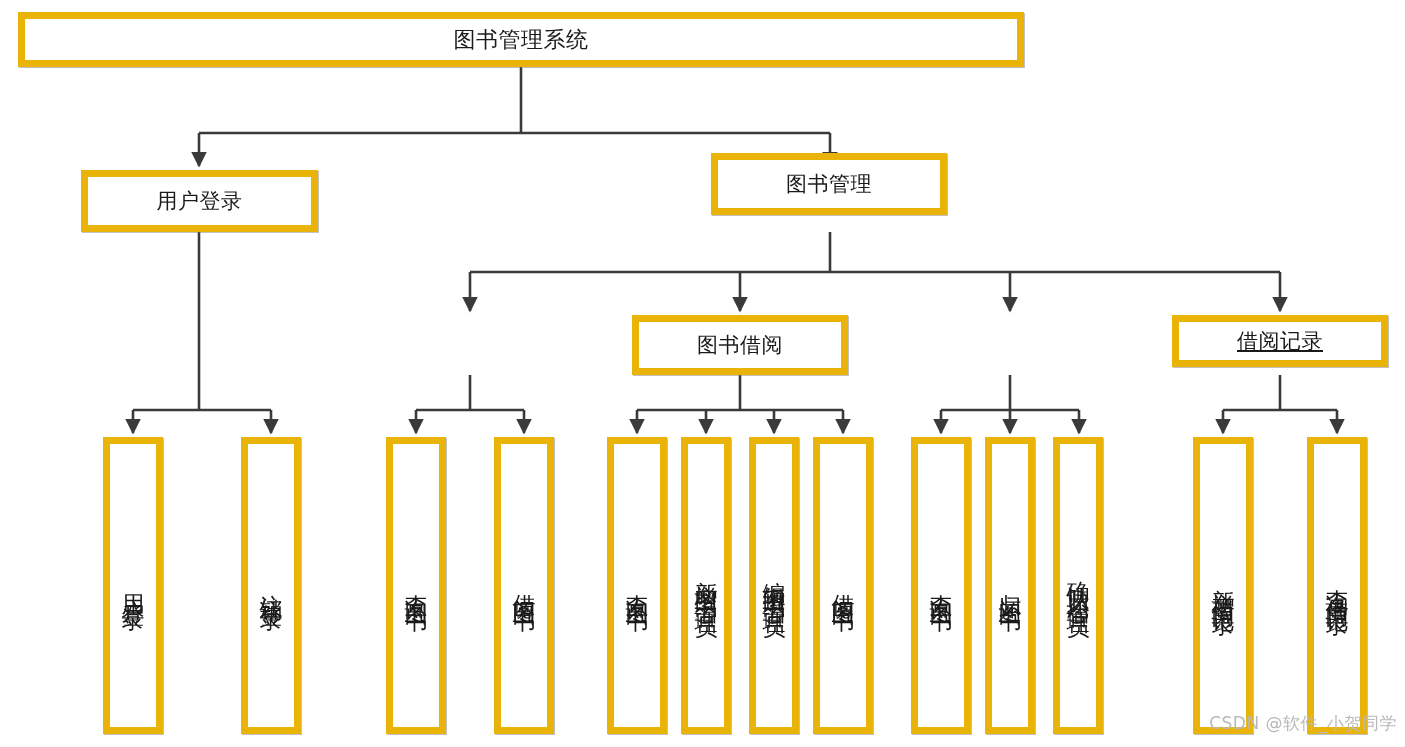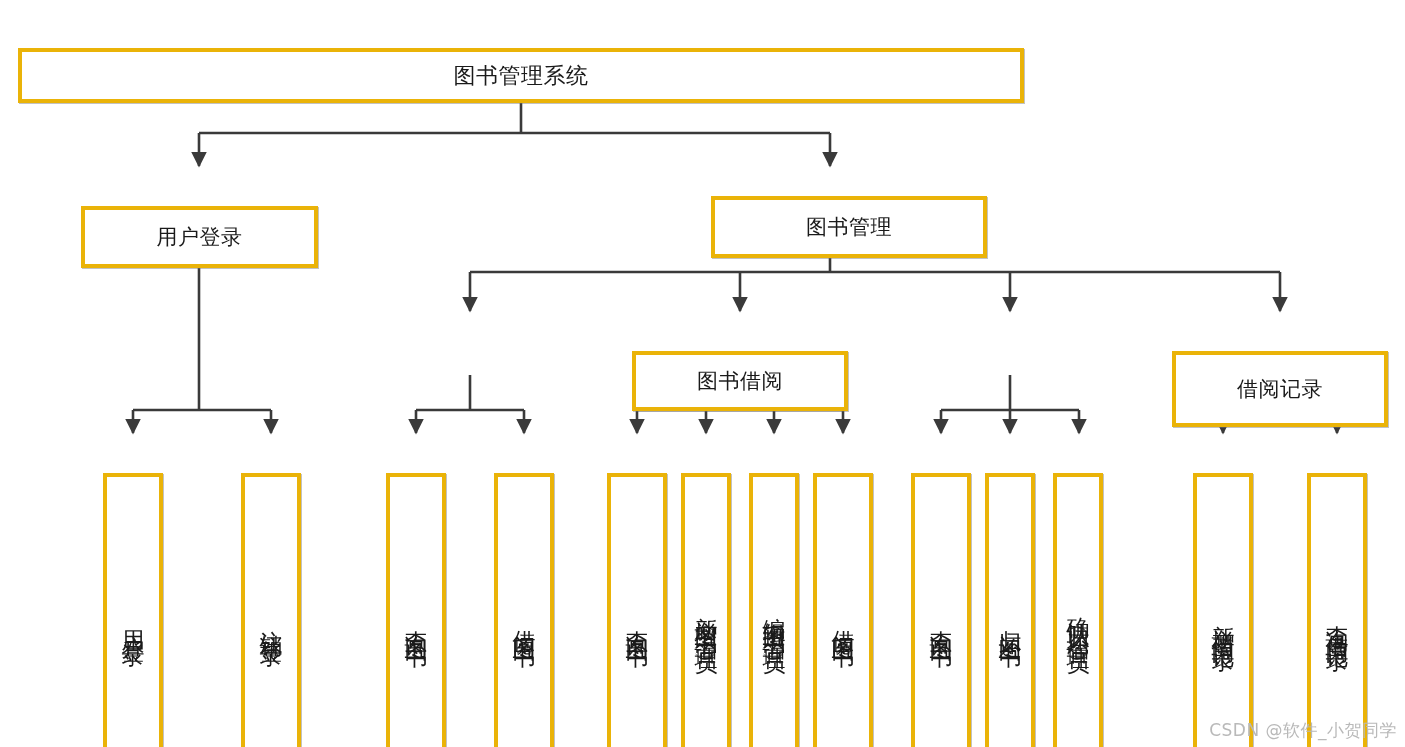--- a/index.html
+++ b/index.html
@@ -19,27 +19,26 @@
     position:absolute;
     left:0;top:0;
     width:1405px;height:747px;
     pointer-events:none;
   }
   
   .node{
     position:absolute;
     box-sizing:border-box;
     background:#ffffff;
-    border:4px solid #eab308;
+    border:7px solid #eab308;
     display:flex;
     align-items:center;
     justify-content:center;
     color:#1a1a1a;
     box-shadow:1px 1px 0 rgba(120,120,120,.45);
-    margin-top:36px;
   }
   .node .label{
     line-height:1.15;
     white-space:nowrap;
   }
   
   .node.h .label{
     font-size:21px;
     letter-spacing:.5px;
   }
@@ -55,21 +54,21 @@
     text-orientation:upright;
     font-size:23px;
     letter-spacing:5px;
     line-height:1;
     white-space:nowrap;
   }
   
   #watermark{
     position:absolute;
     right:8px;
-    bottom:5px;
+    bottom:12px;
     font-size:17px;
     color:#b9b9b9;
     letter-spacing:.5px;
     white-space:nowrap;
     user-select:none;
   }
 </style>
 </head>
 <body>
 
@@ -126,28 +125,28 @@
     </g>
   </svg>
 
   <div class="node h root" style="left:18px;top:12px;width:1006px;height:55px;">
     <span class="label">图书管理系统</span>
   </div>
 
   <div class="node h" style="left:81px;top:170px;width:237px;height:62px;">
     <span class="label">用户登录</span>
   </div>
-  <div class="node h" style="left:711px;top:160px;width:276px;height:62px;">
+  <div class="node h" style="left:711px;top:153px;width:236px;height:62px;">
     <span class="label">图书管理</span>
   </div>
 
   <div class="node h" style="left:632px;top:315px;width:216px;height:60px;">
     <span class="label">图书借阅</span>
   </div>
-  <div class="node h" style="left:1172px;top:315px;width:216px;height:76px;">
+  <div class="node h" style="left:1172px;top:315px;width:216px;height:52px;text-decoration:underline;">
     <span class="label">借阅记录</span>
   </div>
 
   <div class="node v" style="left:103px;top:437px;width:60px;height:297px;">
     <span class="label">用户登录</span>
   </div>
   <div class="node v" style="left:241px;top:437px;width:60px;height:297px;">
     <span class="label">注销登录</span>
   </div>
 

